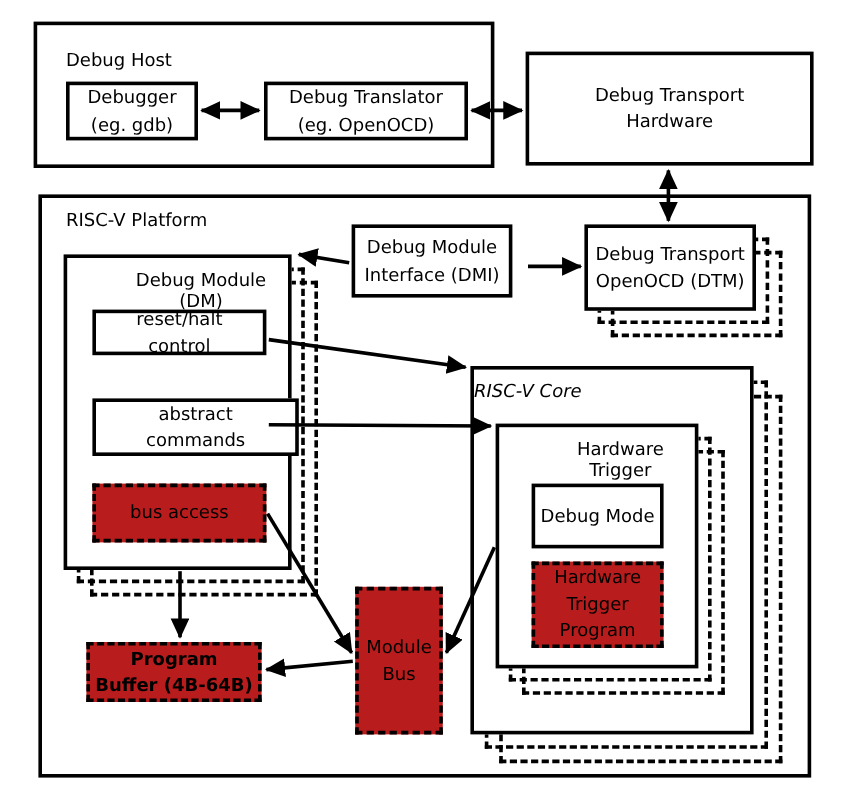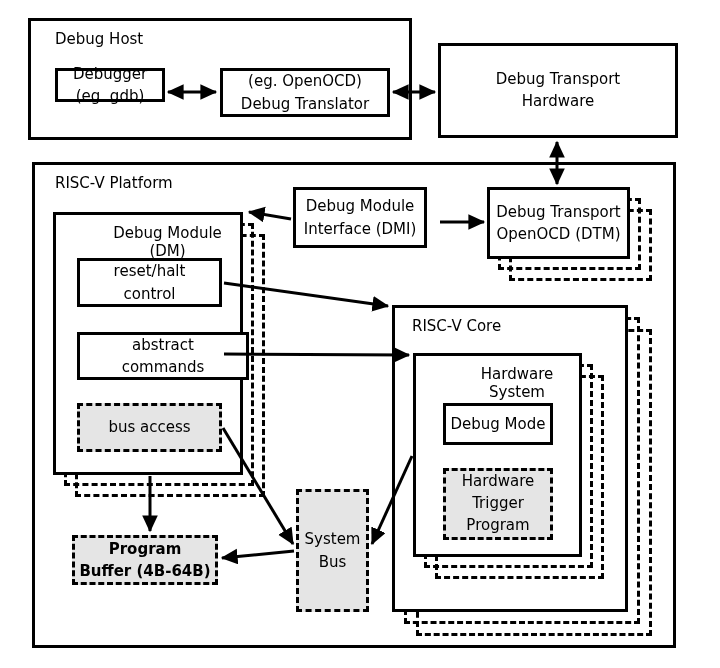--- a/index.html
+++ b/index.html
@@ -1,108 +1,108 @@
 <!DOCTYPE html>
 <html><head>
 <meta charset="utf-8">
 <style>
   html,body{margin:0;padding:0;background:#fff;}
   .canvas{position:relative;width:720px;height:668px;background:#ffffff;
           font-family:"DejaVu Sans",sans-serif;color:#000;overflow:hidden;}
   .box{position:absolute;box-sizing:border-box;border:3px solid #000;background:#fff;}
-  .dashedbox{position:absolute;box-sizing:border-box;border:3px dashed #000;background:#e5e5e5;}
+  .dashedbox{position:absolute;box-sizing:border-box;border:3px dashed #000;background:#b91c1c;}
   .shadow{position:absolute;box-sizing:border-box;border:3px dashed #000;background:transparent;}
   .center{display:flex;flex-direction:column;align-items:center;justify-content:center;
           text-align:center;font-size:15px;line-height:1.5;}
   .clabel{font-size:15px;line-height:1.2;}
   .pad-tl{padding-top:9px;}
   .ctr{text-align:center;padding-left:39px;}
-  .l24{padding-left:24px;} .l20{padding-left:20px;} .l17{padding-left:17px;}
+  .l24{padding-left:24px;} .l20{padding-left:20px;} .l17{font-style:italic;}
   .ln{display:block;}
   svg.connectors{position:absolute;left:0;top:0;width:720px;height:668px;
                  pointer-events:none;z-index:50;}
   svg.connectors line{stroke:#000;stroke-width:3;}
 </style>
 </head>
 <body>
 
 <div class="canvas">
 
   <div class="box" style="left:32px;top:162px;width:644px;height:486px;">
     <div class="clabel pad-tl l20">RISC-V Platform</div>
   </div>
 
   <div class="shadow" style="left:75px;top:234px;width:190px;height:263px;"></div>
   <div class="shadow" style="left:64px;top:223px;width:190px;height:263px;"></div>
   <div class="box" style="left:53px;top:212px;width:190px;height:263px;">
     <div class="clabel pad-tl ctr">Debug Module (DM)</div>
   </div>
-  <div class="box center" style="left:77px;top:258px;width:145px;height:49px;">
+  <div class="box center" style="left:77px;top:258px;width:145px;height:38px;">
     <span class="ln">reset/halt</span>
     <span class="ln">control</span>
   </div>
   <div class="box center" style="left:77px;top:332px;width:172px;height:48px;">
     <span class="ln">abstract</span>
     <span class="ln">commands</span>
   </div>
   <div class="dashedbox center" style="left:77px;top:403px;width:145px;height:49px;">
     <span class="ln">bus access</span>
   </div>
 
   <div class="shadow" style="left:416px;top:329px;width:236px;height:307px;"></div>
   <div class="shadow" style="left:404px;top:317px;width:236px;height:307px;"></div>
   <div class="box" style="left:392px;top:305px;width:236px;height:307px;">
     <div class="clabel pad-tl l17">RISC-V Core</div>
   </div>
 
   <div class="shadow" style="left:435px;top:375px;width:169px;height:204px;"></div>
   <div class="shadow" style="left:424px;top:364px;width:169px;height:204px;"></div>
   <div class="box" style="left:413px;top:353px;width:169px;height:204px;">
-    <div class="clabel pad-tl ctr">Hardware System</div>
+    <div class="clabel pad-tl ctr">Hardware Trigger</div>
   </div>
-  <div class="box center" style="left:443px;top:403px;width:110px;height:42px;">
+  <div class="box center" style="left:443px;top:403px;width:110px;height:54px;">
     <span class="ln">Debug Mode</span>
   </div>
   <div class="dashedbox center" style="left:443px;top:468px;width:110px;height:72px;line-height:1.45;">
     <span class="ln">Hardware</span>
     <span class="ln">Trigger</span>
     <span class="ln">Program</span>
   </div>
 
   <div class="dashedbox center" style="left:296px;top:489px;width:73px;height:123px;">
-    <span class="ln">System</span>
+    <span class="ln">Module</span>
     <span class="ln">Bus</span>
   </div>
   <div class="dashedbox center" style="left:72px;top:535px;width:146px;height:50px;font-weight:bold;">
     <span class="ln">Program</span>
     <span class="ln">Buffer (4B-64B)</span>
   </div>
 
   <div class="box center" style="left:293px;top:187px;width:134px;height:61px;">
     <span class="ln">Debug Module</span>
     <span class="ln">Interface (DMI)</span>
   </div>
 
   <div class="shadow" style="left:509px;top:209px;width:143px;height:72px;"></div>
   <div class="shadow" style="left:498px;top:198px;width:143px;height:72px;"></div>
   <div class="box center" style="left:487px;top:187px;width:143px;height:72px;">
     <span class="ln">Debug Transport</span>
     <span class="ln">OpenOCD (DTM)</span>
   </div>
 
   <div class="box" style="left:28px;top:18px;width:384px;height:122px;">
-    <div class="clabel pad-tl l24" style="padding-top:9px;">Debug Host</div>
+    <div class="clabel pad-tl l24" style="padding-top:20px;">Debug Host</div>
   </div>
-  <div class="box center" style="left:55px;top:68px;width:110px;height:34px;">
+  <div class="box center" style="left:55px;top:68px;width:110px;height:49px;">
     <span class="ln">Debugger</span>
     <span class="ln">(eg. gdb)</span>
   </div>
   <div class="box center" style="left:220px;top:68px;width:170px;height:49px;">
+    <span class="ln">Debug Translator</span>
     <span class="ln">(eg. OpenOCD)</span>
-    <span class="ln">Debug Translator</span>
   </div>
 
   <div class="box center" style="left:438px;top:43px;width:240px;height:95px;line-height:1.45;">
     <span class="ln">Debug Transport</span>
     <span class="ln">Hardware</span>
   </div>
 
   <svg class="connectors" viewBox="0 0 720 668">
     <defs>
       <marker id="ah" markerWidth="7" markerHeight="6" refX="5.2" refY="2.6" orient="auto-start-reverse" markerUnits="strokeWidth">

